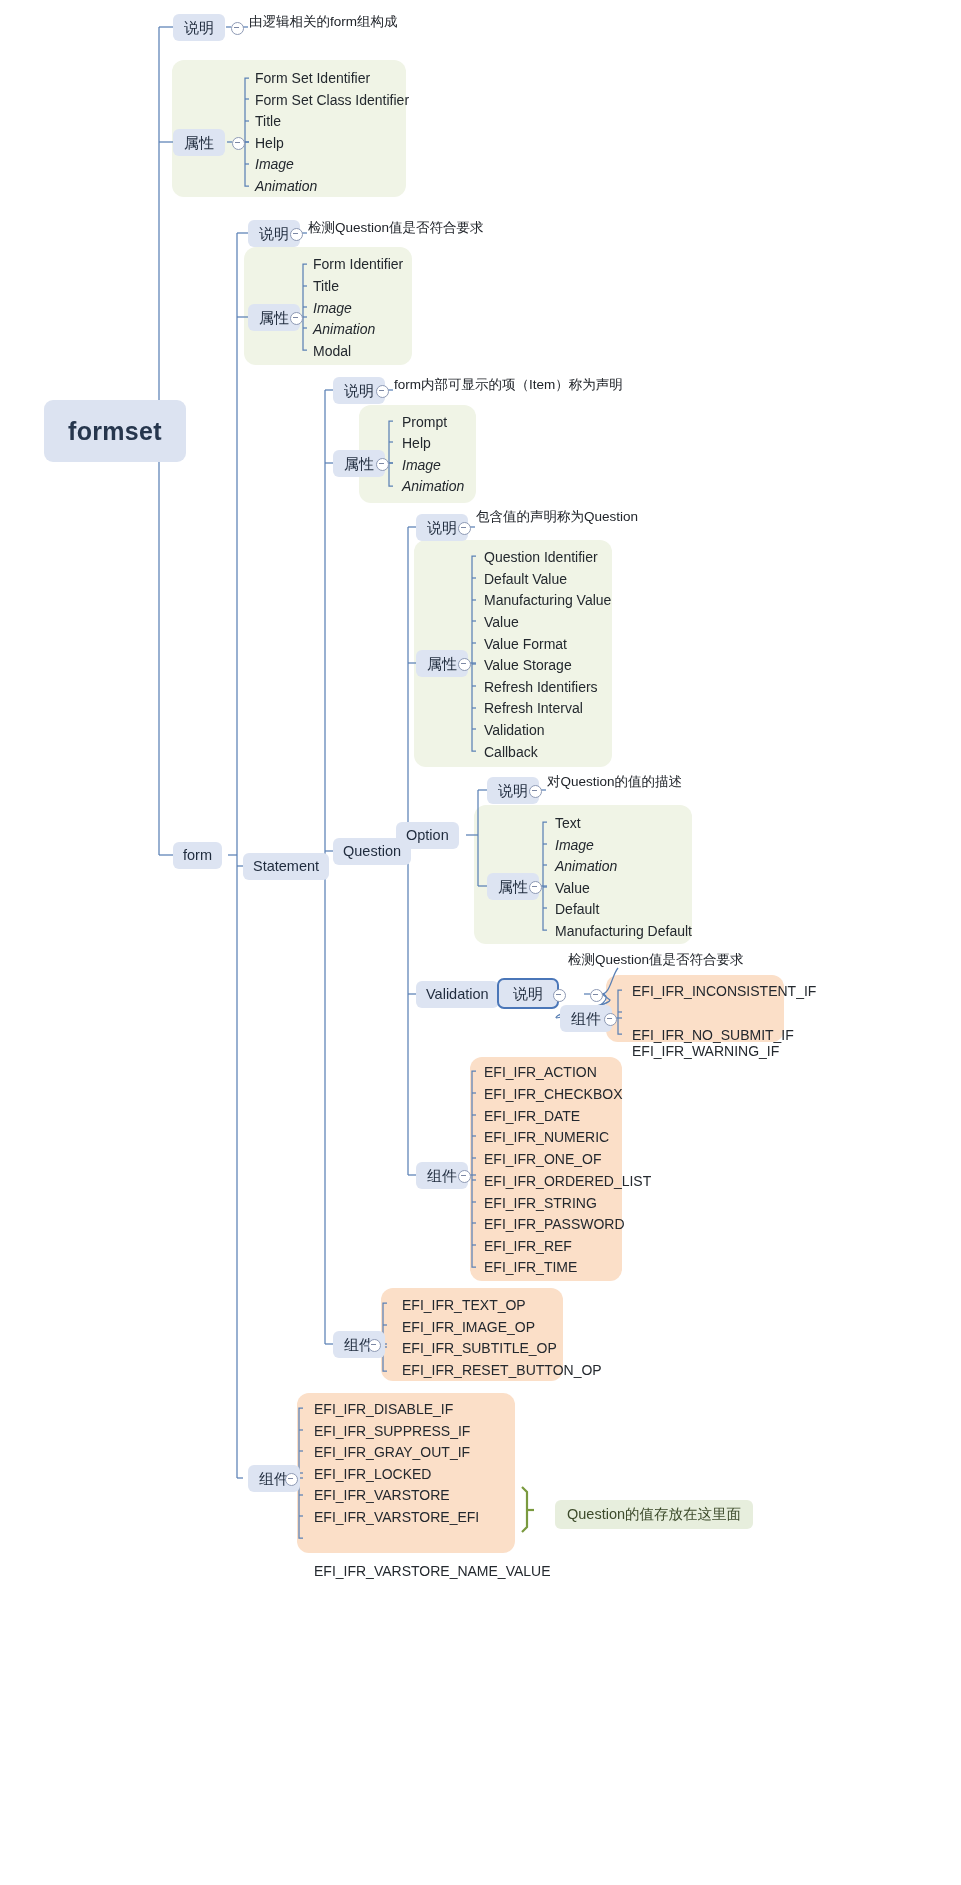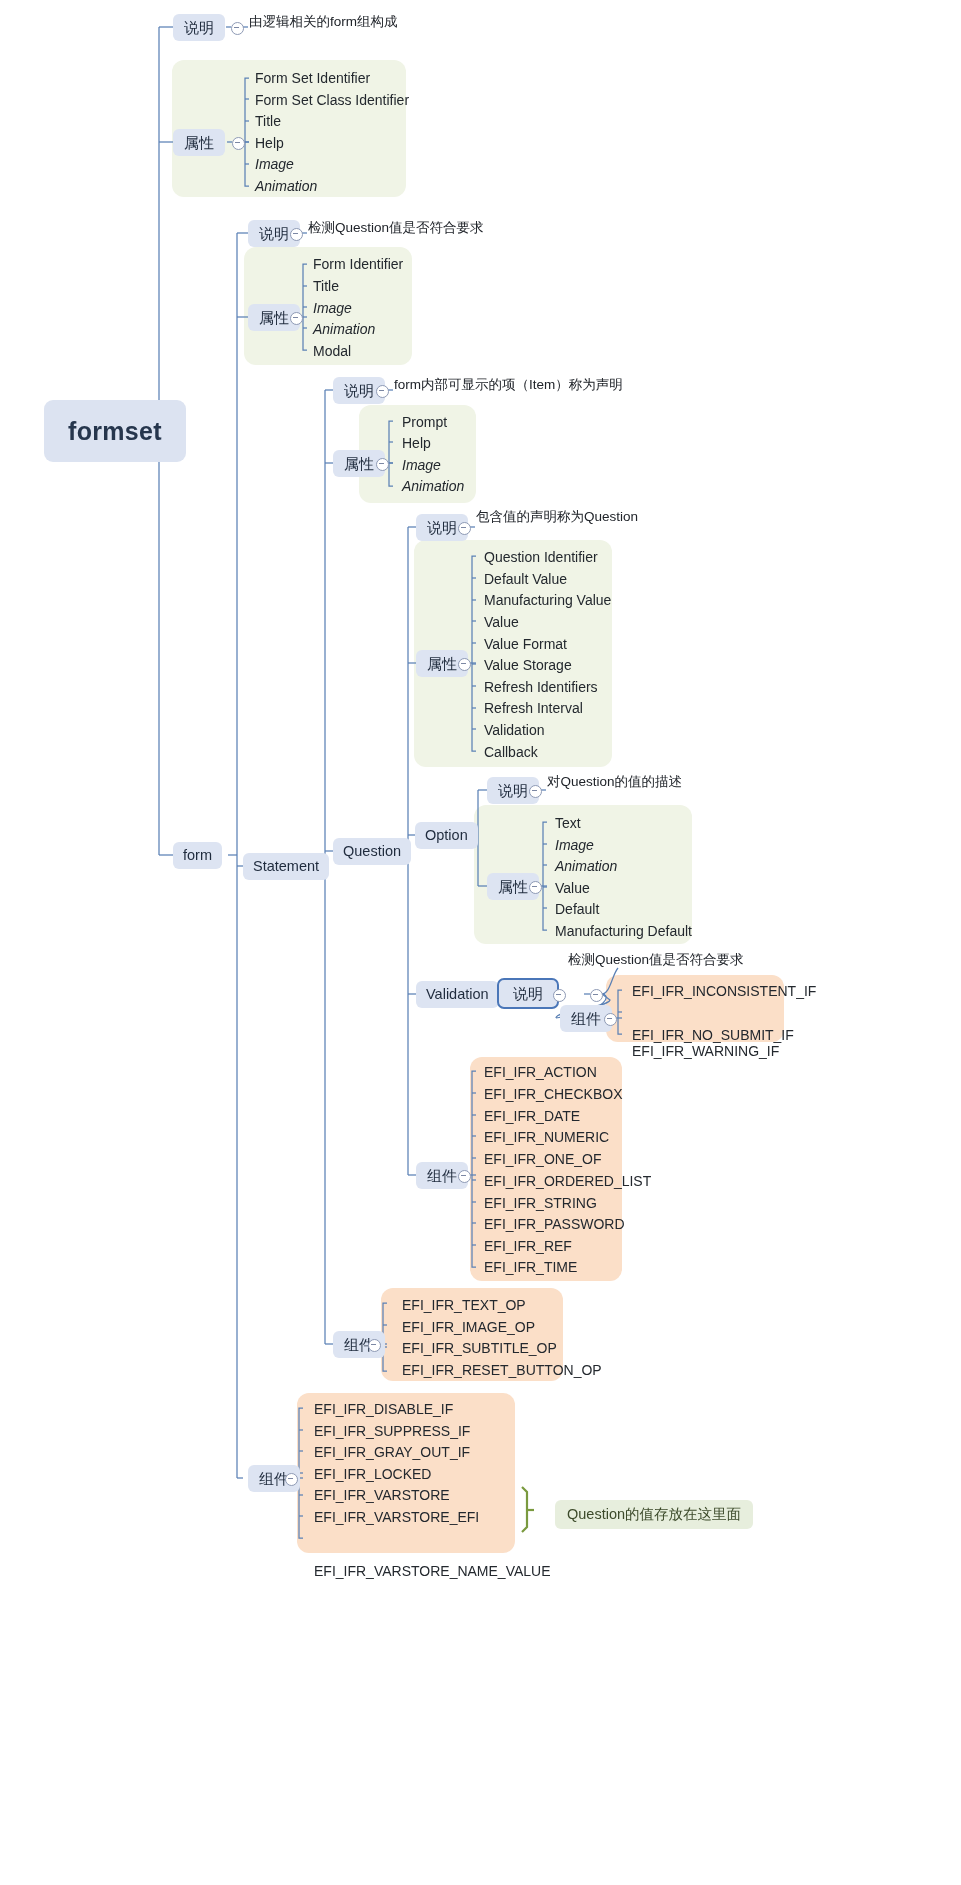--- a/index.html
+++ b/index.html
@@ -353,21 +353,21 @@
   <div class="leaf" style="left:484px;top:1087px;">EFI_IFR_CHECKBOX</div>
   <div class="leaf" style="left:484px;top:1109px;">EFI_IFR_DATE</div>
   <div class="leaf" style="left:484px;top:1130px;">EFI_IFR_NUMERIC</div>
   <div class="leaf" style="left:484px;top:1152px;">EFI_IFR_ONE_OF</div>
   <div class="leaf" style="left:484px;top:1174px;">EFI_IFR_ORDERED_LIST</div>
   <div class="leaf" style="left:484px;top:1196px;">EFI_IFR_STRING</div>
   <div class="leaf" style="left:484px;top:1217px;">EFI_IFR_PASSWORD</div>
   <div class="leaf" style="left:484px;top:1239px;">EFI_IFR_REF</div>
   <div class="leaf" style="left:484px;top:1260px;">EFI_IFR_TIME</div>
 
-  <div class="node" style="left:415px;top:822px;">
+  <div class="node" style="left:396px;top:822px;">
     <span class="chip">Option</span>
   </div>
 
   <div class="node" style="left:487px;top:777px;">
     <span class="chip cn">说明</span>
   </div>
   <div class="toggle" style="left:529px;top:785px;"></div>
   <div class="note" style="left:547px;top:775px;">对Question的值的描述</div>
 
   <div class="node" style="left:487px;top:873px;">

